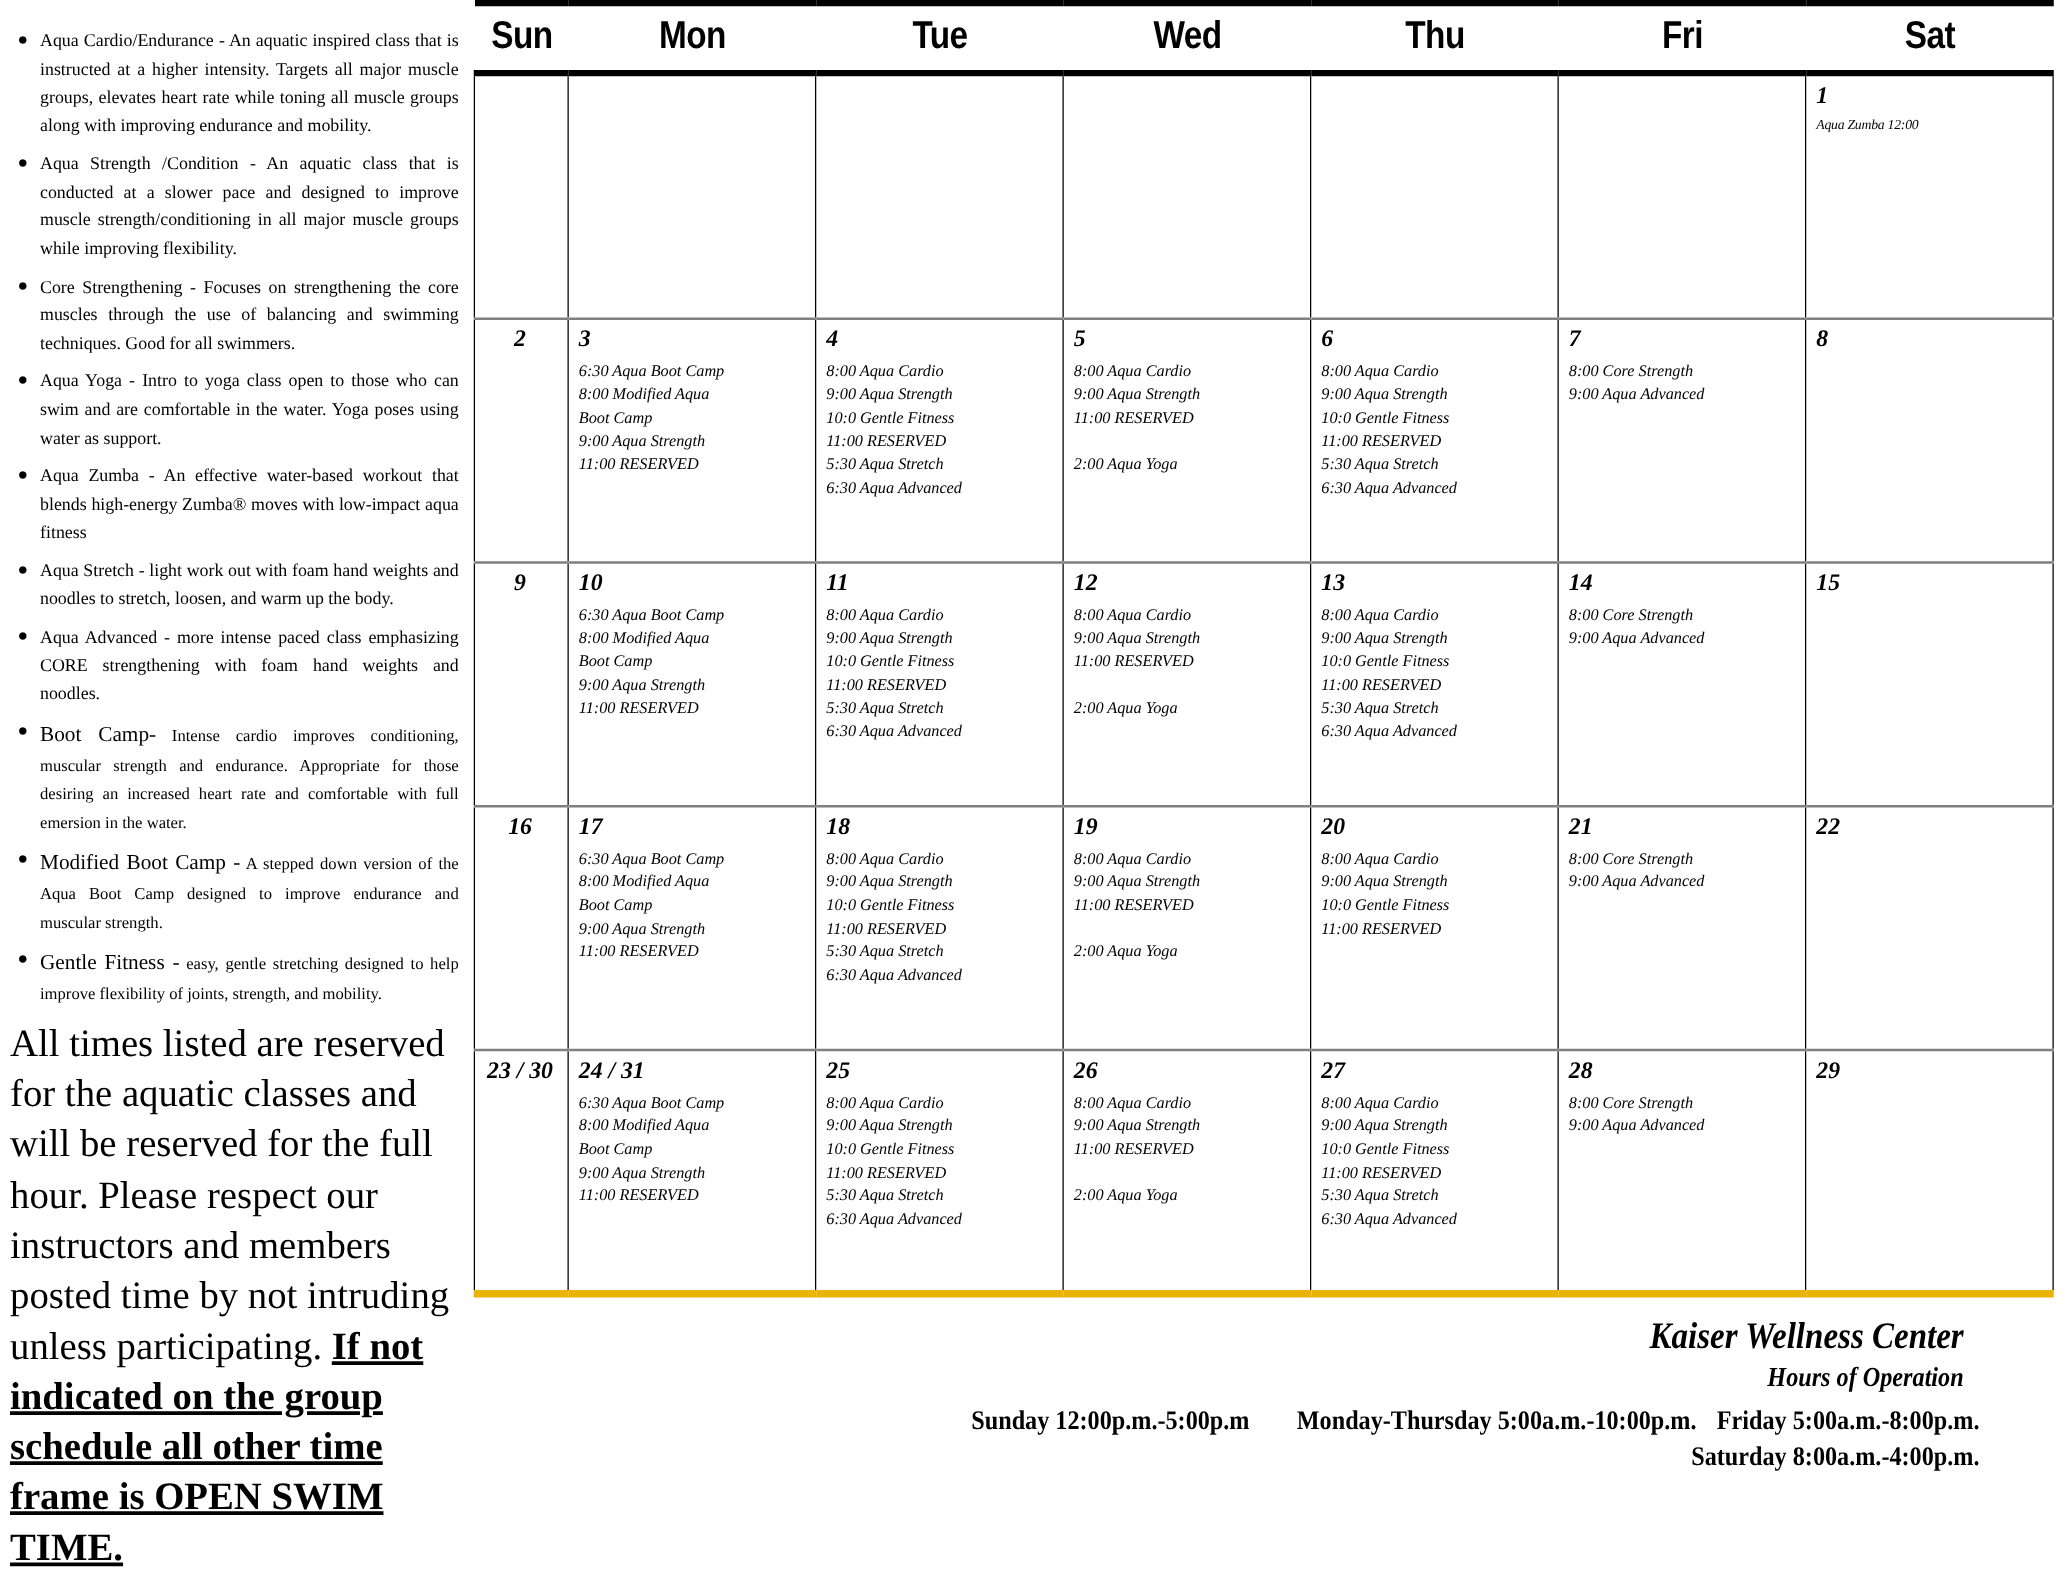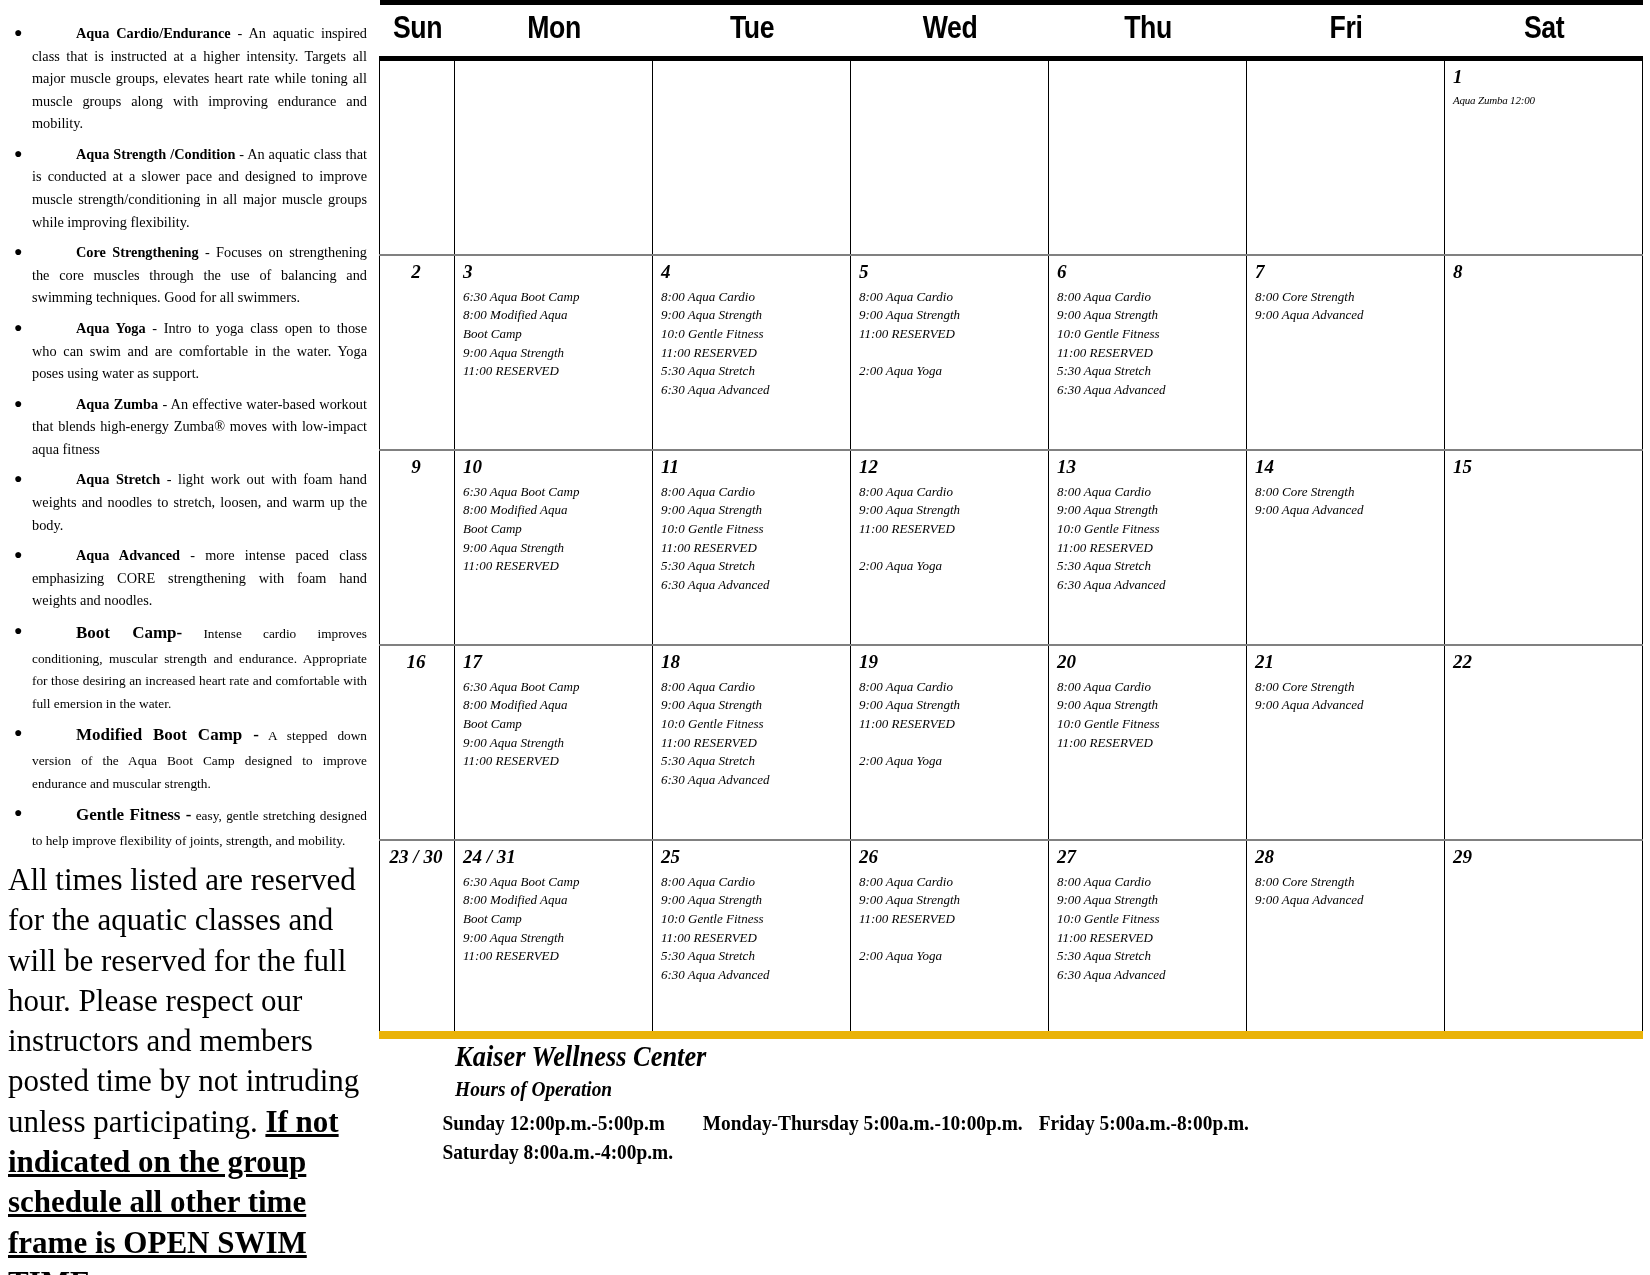--- a/index.html
+++ b/index.html
@@ -38,22 +38,21 @@
     text-align:justify;
     color:#000;
   }
   .desc-item .bullet{
     position:absolute;
     left:6px;top:0;
     font-size:14px;
     line-height:1.58;
   }
   .desc-item .term{
-    font-weight:bold;
-    margin-left:44px;
+    font-weight:normal;
   }
   .desc-item .body{
     font-weight:normal;
   }
   .desc-item.small .body{font-size:13.3px;margin-top:16px;}
   .desc-item.small .term{font-size:17px;}
 
   .notice{
     font-family:"Liberation Serif", serif;
     font-size:31px;
@@ -125,26 +124,26 @@
     font-style:italic;
     font-size:13px;
     line-height:1.44;
     white-space:nowrap;
   }
   .events .ev{display:block;min-height:1.44em;}
   .events .ev.blank{visibility:hidden;}
   .events.cond{font-size:15.2px;letter-spacing:-0.2px;}
   td.cell.sat .events{font-size:11px;}
 
-  tr.last td.cell{border-bottom:8px solid #eab308;}
+  tr.last td.cell{border-bottom:6px solid #eab308;}
 
   
   .footer{
-    text-align:left;
-    margin-top:0;
+    text-align:right;
+    margin-top:14px;
     margin-left:4px;
     width:1268px;
   }
   .footer .title{
     font-family:"Liberation Serif", serif;
     font-style:italic;
     font-weight:bold;
     font-size:30px;
     line-height:1.15;
     transform:scaleX(0.88);

